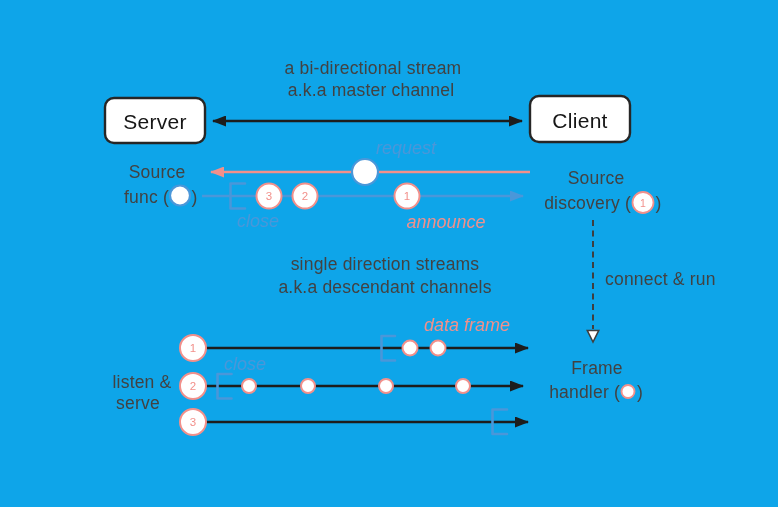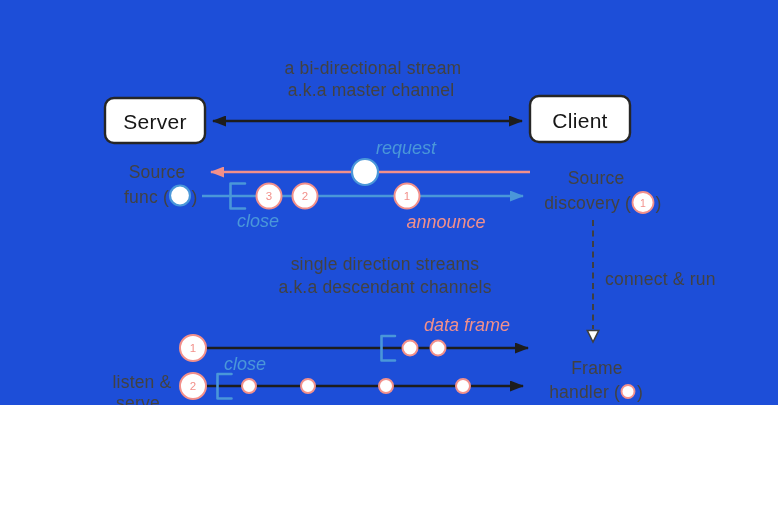--- a/index.html
+++ b/index.html
@@ -3,22 +3,22 @@
 <meta charset="utf-8">
 <style>
   html, body {
     margin: 0;
     padding: 0;
     background: #ffffff;
   }
   .stage {
     position: relative;
     width: 778px;
-    height: 405px;
-    background: #1d4ed8;
+    height: 507px;
+    background: #0ea5e9;
     overflow: hidden;
   }
   svg { display: block; }
 
   text {
     font-family: "Liberation Sans", "DejaVu Sans", sans-serif;
   }
   .t-gray {
     fill: #424242;
     font-size: 17.5px;

